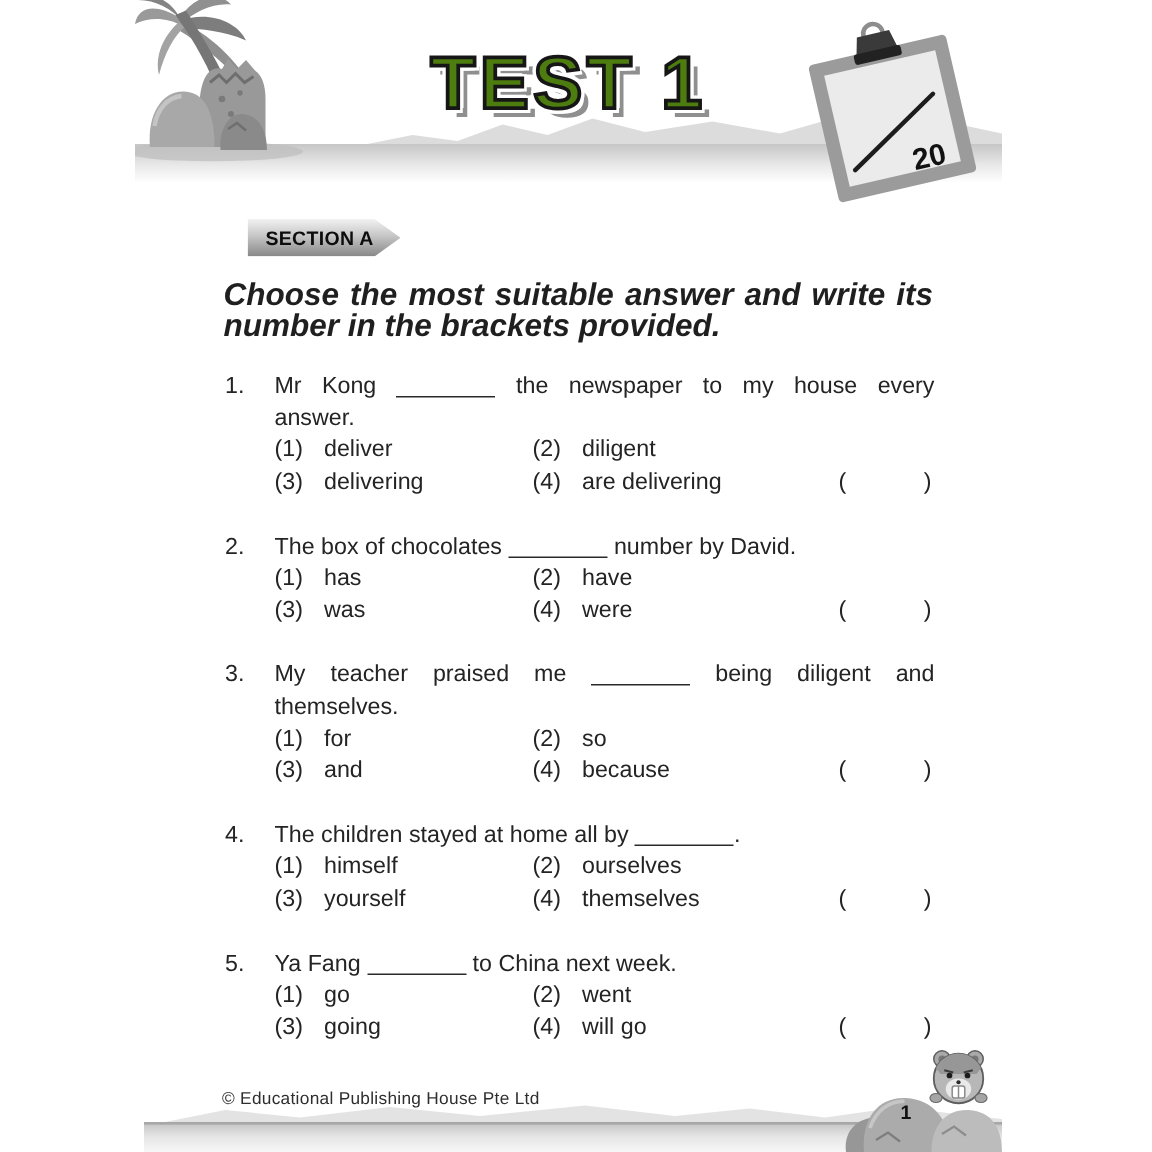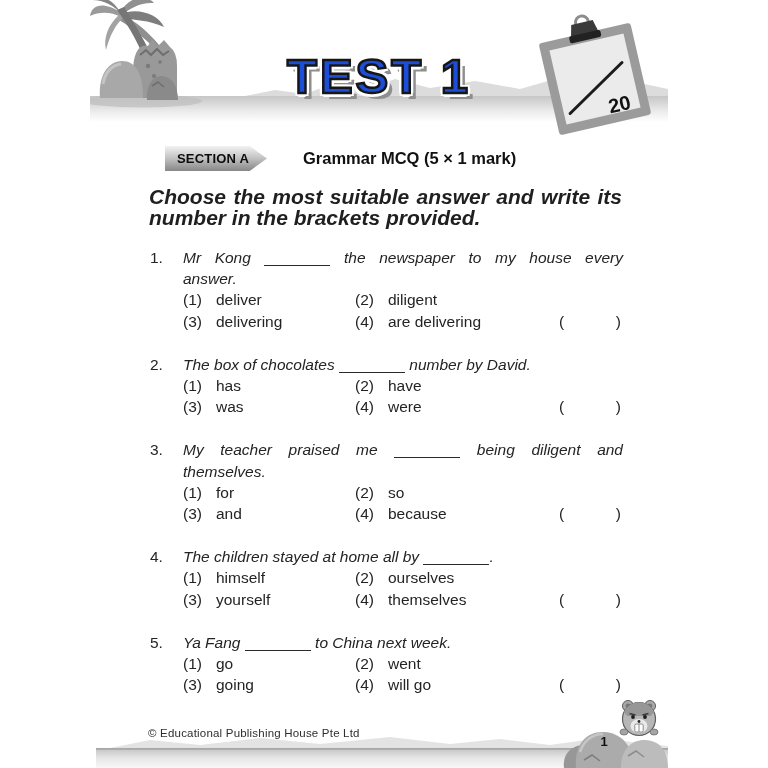--- a/index.html
+++ b/index.html
@@ -8,24 +8,24 @@
     width:768px; height:768px;
     font-family:"Liberation Sans", sans-serif;
     color:#242424;
   }
   .canvas { position:relative; width:768px; height:768px; background:#fff; overflow:hidden; }
 
   
   .header-art { position:absolute; left:90px; top:0; width:578px; height:125px; }
 
   .test-title {
-    position:absolute; left:90px; top:48px; width:578px;
+    position:absolute; left:90px; top:28px; width:578px;
     text-align:center;
     font-size:49px; font-weight:bold; letter-spacing:3px;
-    color:#1d4ed8;
+    color:#4d7c0f;
     -webkit-text-stroke:2.5px #161616;
     text-shadow:
       -3px -3px 0 #fff, 3px -3px 0 #fff, -3px 3px 0 #fff, 3px 3px 0 #fff,
       0 -3.5px 0 #fff, 0 3.5px 0 #fff, -3.5px 0 0 #fff, 3.5px 0 0 #fff,
       6px 6px 0 #8f8f8f;
   }
 
   .score-clipboard { position:absolute; left:513px; top:5px; width:160px; height:135px; }
 
   
@@ -44,21 +44,21 @@
     position:absolute; left:149px; top:186px; width:473px;
     font-size:21px; font-weight:bold; font-style:italic;
     line-height:21px; text-align:justify; color:#1f1f1f;
   }
 
   
   .questions { position:absolute; left:150px; top:247px; width:473px; font-size:15.5px; line-height:21.2px; }
   .q { display:flex; margin-bottom:22px; }
   .q-num { width:33px; flex:none; }
   .q-body { flex:1; min-width:0; }
-  .q-line { text-align:left;font-style:italic; }
+  .q-line { text-align:left; }
   .q-line.justify { text-align:justify; text-align-last:justify; }
   .blank {
     display:inline-block; width:66px; height:0;
     border-bottom:1.7px solid #2a2a2a; position:relative; top:3px;
   }
   .opt-row { display:flex; align-items:baseline; }
   .opt { display:flex; }
   .opt.c1 { width:172px; flex:none; }
   .onum { width:33px; flex:none; }
   .brackets { margin-left:auto; width:64px; display:flex; justify-content:space-between; padding-right:2px; }
@@ -116,21 +116,20 @@
       <text x="7" y="37" font-size="20" font-weight="bold" fill="#111" font-family="Liberation Sans, sans-serif">20</text>
       <path d="M-15,-42 L15,-42 L11,-58 L-11,-58 Z" fill="#3a3a3a"></path>
       <rect x="-16" y="-47" width="32" height="7" rx="2" fill="#222"></rect>
     </g>
   </svg>
 
   <div class="section-row">
     <div class="section-badge">
       <span>SECTION A</span>
     </div>
-    <div class="section-heading">Grammar MCQ (5 × 1 mark)</div>
   </div>
 
   <div class="instructions">Choose the most suitable answer and write its number in the brackets provided.</div>
 
   <div class="questions">
 
     <div class="q">
       <div class="q-num">1.</div>
       <div class="q-body">
         <p class="q-line justify"><span>Mr Kong</span> <span class="blank"></span><span> the newspaper to my house every</span></p>

